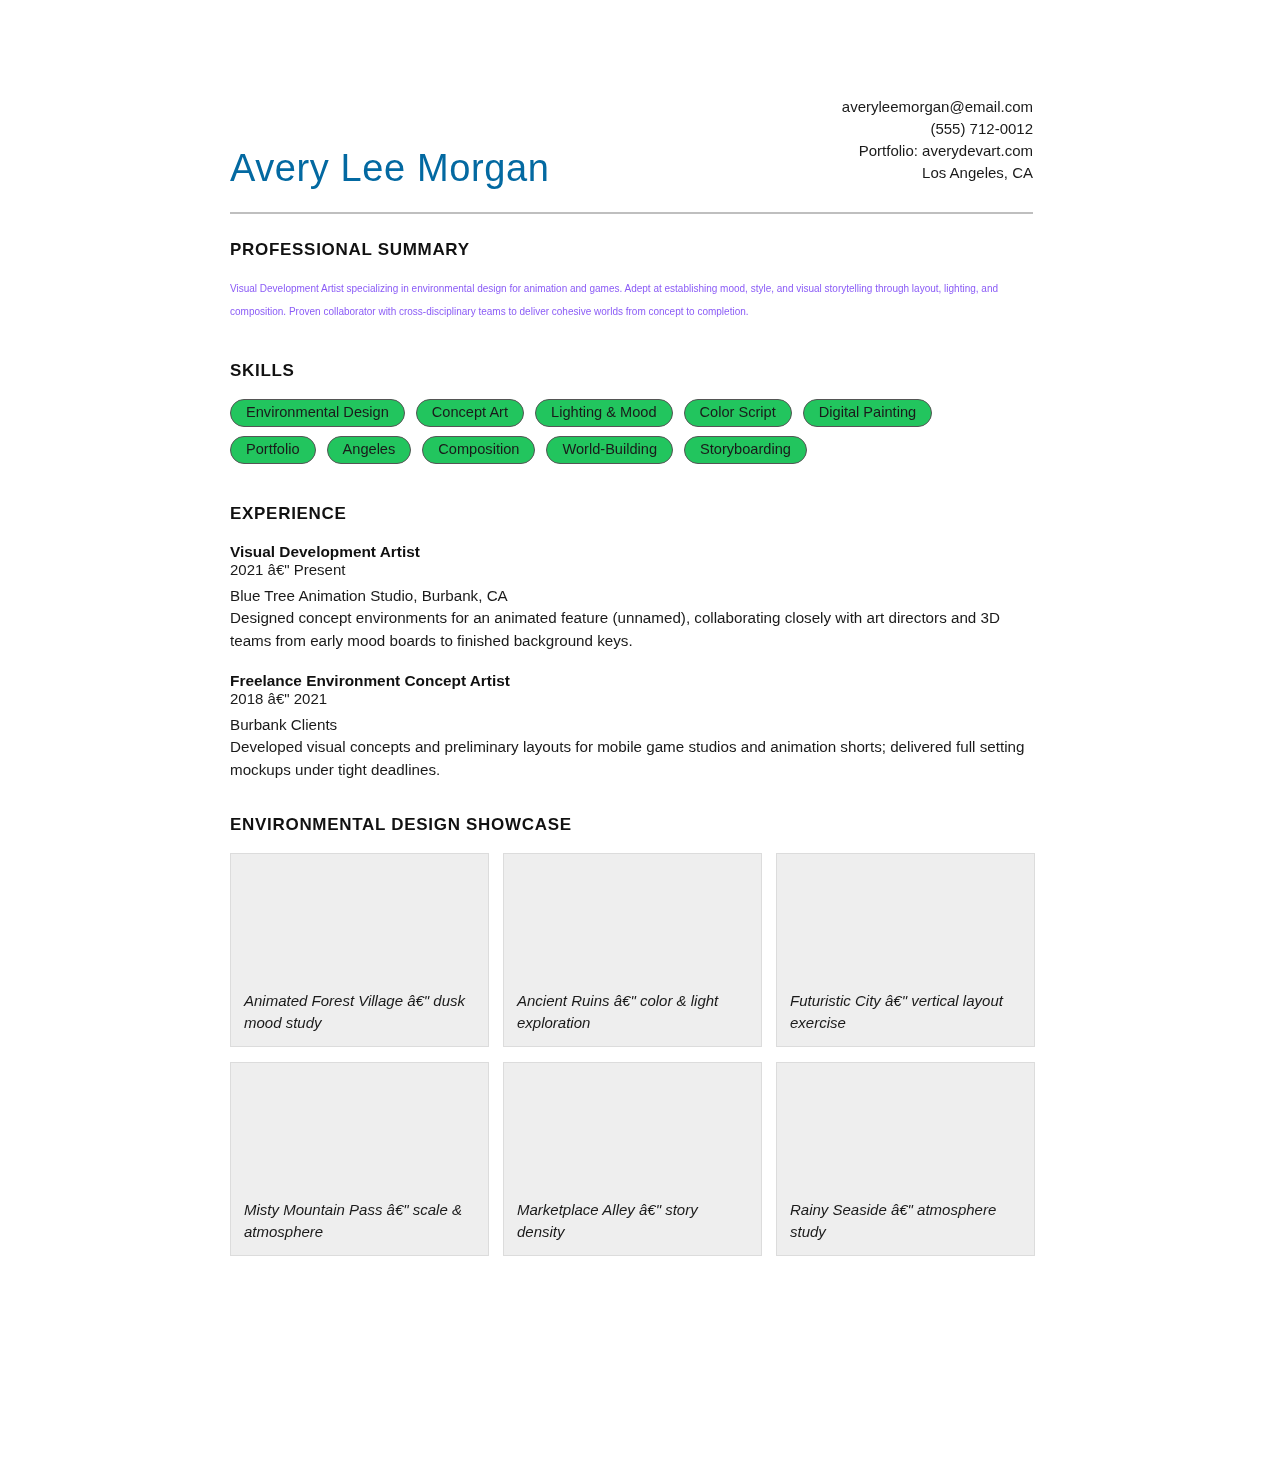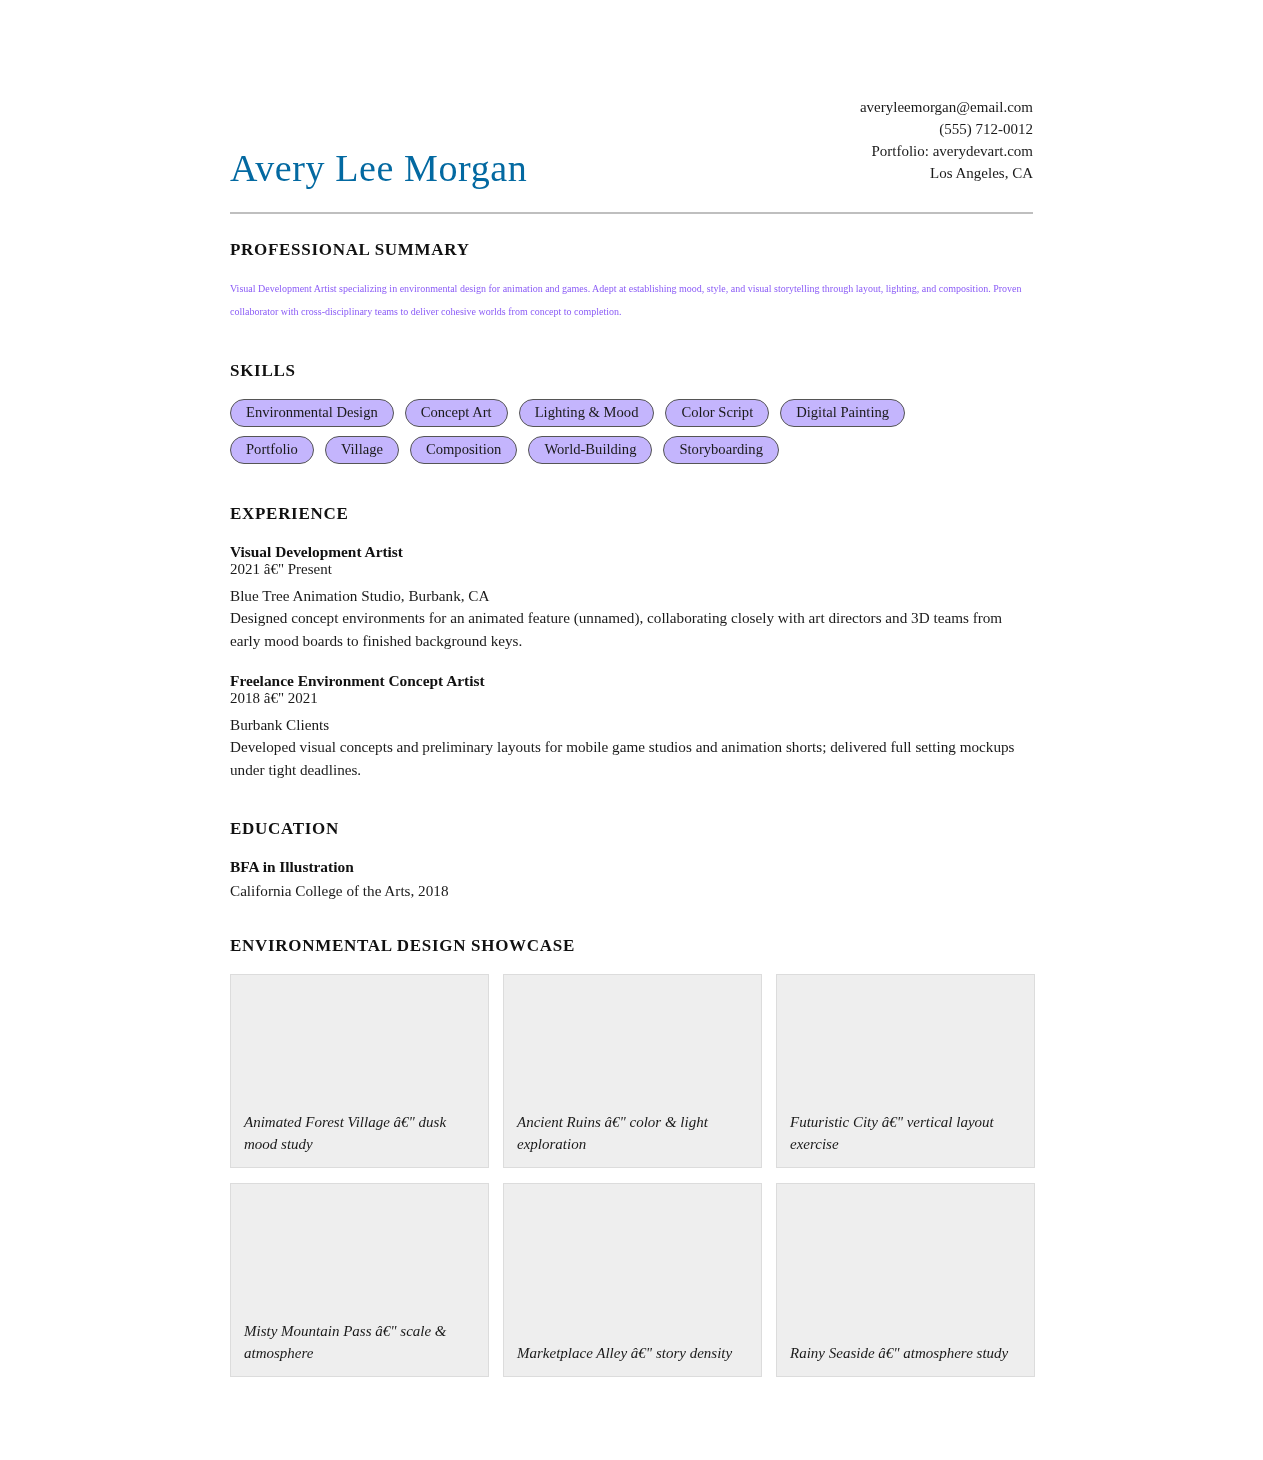--- a/index.html
+++ b/index.html
@@ -16,21 +16,20 @@
     -webkit-font-smoothing: antialiased;
   }
 
   .page {
     width: 1263px;
     height: 1460px;
     position: relative;
     box-sizing: border-box;
     padding: 8px;
     overflow: hidden;
-    font-family: Liberation Serif, serif;
   }
 
   .content {
     position: absolute;
     left: 230px;
     top: 0;
     width: 803px;
   }
 
   
@@ -96,21 +95,21 @@
     max-width: 760px;
   }
   .pill {
     display: inline-flex;
     align-items: center;
     border: 1px solid #555555;
     border-radius: 999px;
     padding: 4px 15px 5px;
     font-size: 14.6px;
     line-height: 17px;
-    background: #c4b5fd;
+    background: #22c55e;
     color: #1a1a1a;
     white-space: nowrap;
     text-align: center;
   }
 
   
   .job { position: relative; }
   .job-head {
     display: flex;
     justify-content: space-between;
@@ -201,21 +200,21 @@
 
     <div class="section" style="margin-top:38px;">
       <div class="section-title">SKILLS</div>
       <div class="skills-wrap" style="margin-top:18px;">
         <span class="pill">Environmental Design</span>
         <span class="pill">Concept Art</span>
         <span class="pill">Lighting &amp; Mood</span>
         <span class="pill">Color Script</span>
         <span class="pill">Digital Painting</span>
         <span class="pill">Portfolio</span>
-        <span class="pill">Village</span>
+        <span class="pill">Angeles</span>
         <span class="pill">Composition</span>
         <span class="pill">World-Building</span>
         <span class="pill">Storyboarding</span>
       </div>
     </div>
 
     <div class="section" style="margin-top:40px;">
       <div class="section-title">EXPERIENCE</div>
 
       <div class="job" style="margin-top:19px;">
@@ -230,25 +229,20 @@
       <div class="job" style="margin-top:20px;">
         <div class="job-head">
           <span class="job-title">Freelance Environment Concept Artist</span>
           <span class="job-dates">2018 â€" 2021</span>
         </div>
         <div class="job-org" style="margin-top:7px;">Burbank Clients</div>
         <div class="job-desc">Developed visual concepts and preliminary layouts for mobile game studios and animation shorts; delivered full setting mockups under tight deadlines.</div>
       </div>
     </div>
 
-    <div class="section" style="margin-top:38px;">
-      <div class="section-title">EDUCATION</div>
-      <div class="edu-degree" style="margin-top:19px;">BFA in Illustration</div>
-      <div class="edu-school" style="margin-top:4px;">California College of the Arts, 2018</div>
-    </div>
 
     <div class="section" style="margin-top:34px;">
       <div class="section-title">ENVIRONMENTAL DESIGN SHOWCASE</div>
       <div class="gallery" style="margin-top:18px;">
         <div class="card">
           <div class="card-caption">Animated Forest Village â€" dusk mood study</div>
         </div>
         <div class="card">
           <div class="card-caption">Ancient Ruins â€" color &amp; light exploration</div>
         </div>

